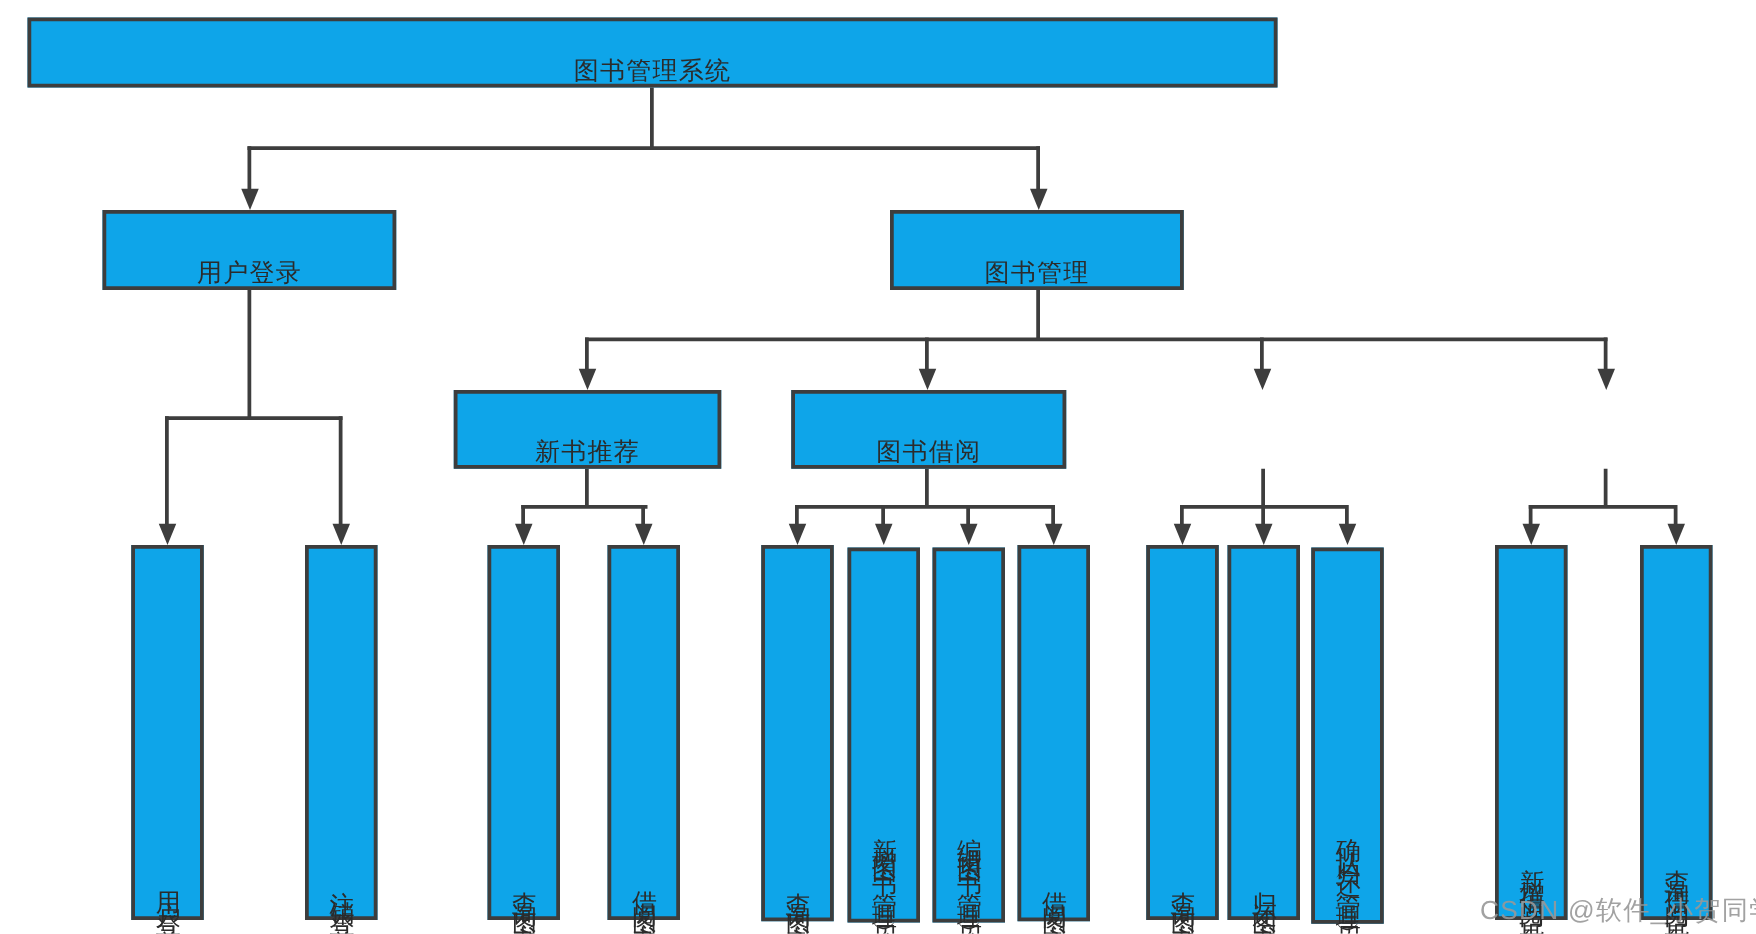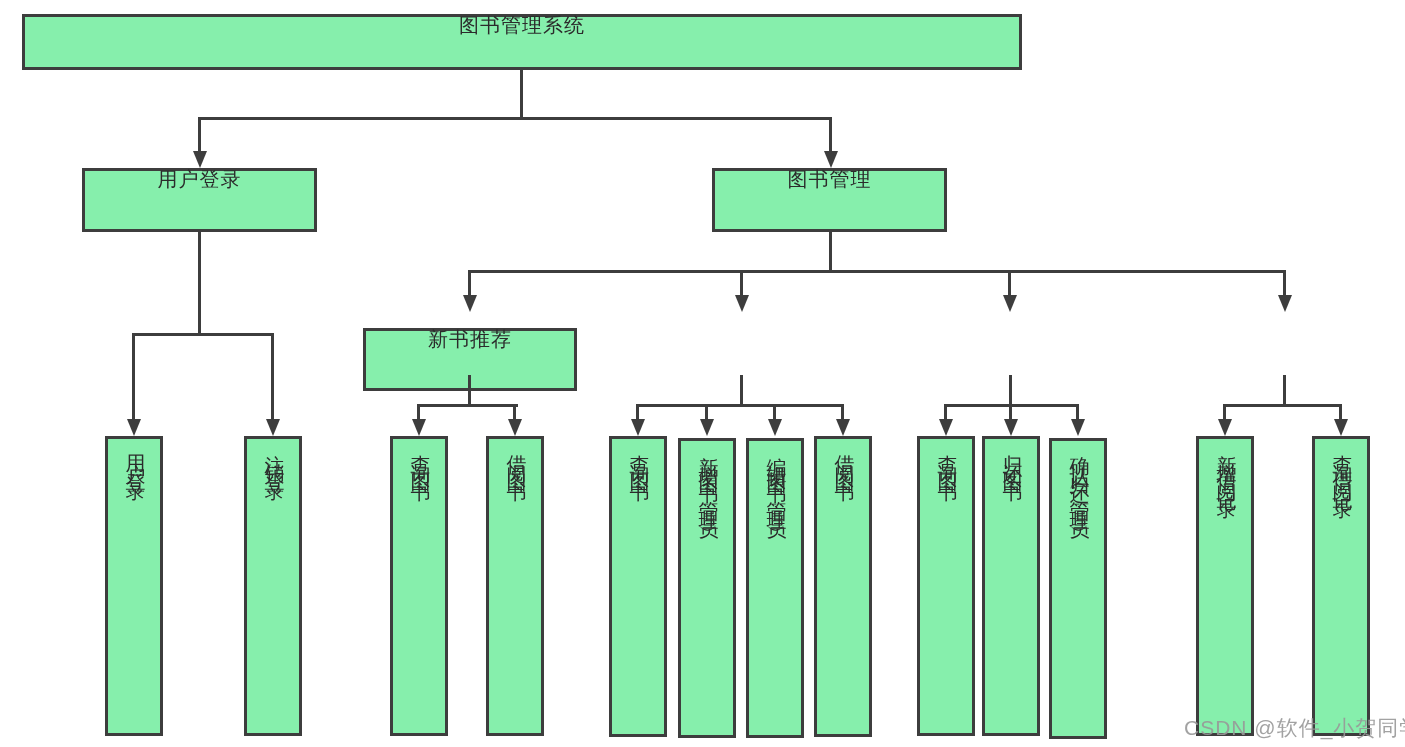--- a/index.html
+++ b/index.html
@@ -6,24 +6,24 @@
   #canvas{
     position:relative;
     width:1405px;height:747px;
     background:#ffffff;
     font-family:"Liberation Sans","DejaVu Sans",sans-serif;
     color:#2b2b2b;
     overflow:hidden;
   }
   .box{
     position:absolute;
-    background:#86efac;
+    background:#0ea5e9;
     border:3px solid #3d3d3d;
     box-sizing:border-box;
-    display:flex;align-items:flex-start;justify-content:center;font-family:Liberation Mono, monospace;
+    display:flex;align-items:flex-end;justify-content:center;
   }
   .box .lbl{
     font-size:20px;
     letter-spacing:1px;
     line-height:1;
     white-space:nowrap;
   }
   .leaf .lbl{
     writing-mode:vertical-rl;
     text-orientation:mixed;
@@ -85,22 +85,25 @@
   <div class="hline" style="left:468px;top:270px;width:818px;"></div>
   <div class="vline" style="left:468px;top:270px;height:27px;"></div>
   <div class="arrow" style="left:463px;top:295px;"></div>
   <div class="vline" style="left:740px;top:270px;height:27px;"></div>
   <div class="arrow" style="left:735px;top:295px;"></div>
   <div class="vline" style="left:1008px;top:270px;height:27px;"></div>
   <div class="arrow" style="left:1003px;top:295px;"></div>
   <div class="vline" style="left:1283px;top:270px;height:27px;"></div>
   <div class="arrow" style="left:1278px;top:295px;"></div>
 
-  <div class="box" style="left:363px;top:312px;width:214px;height:63px;margin-top:16px;">
+  <div class="box" style="left:363px;top:312px;width:214px;height:63px;">
     <span class="lbl">新书推荐</span>
+  </div>
+  <div class="box" style="left:633px;top:312px;width:220px;height:63px;">
+    <span class="lbl">图书借阅</span>
   </div>
 
   <div class="vline" style="left:468px;top:375px;height:31px;"></div>
   <div class="hline" style="left:417px;top:404px;width:101px;"></div>
   <div class="vline" style="left:417px;top:404px;height:17px;"></div>
   <div class="arrow" style="left:412px;top:419px;"></div>
   <div class="vline" style="left:513px;top:404px;height:17px;"></div>
   <div class="arrow" style="left:508px;top:419px;"></div>
 
   <div class="vline" style="left:740px;top:375px;height:31px;"></div>

